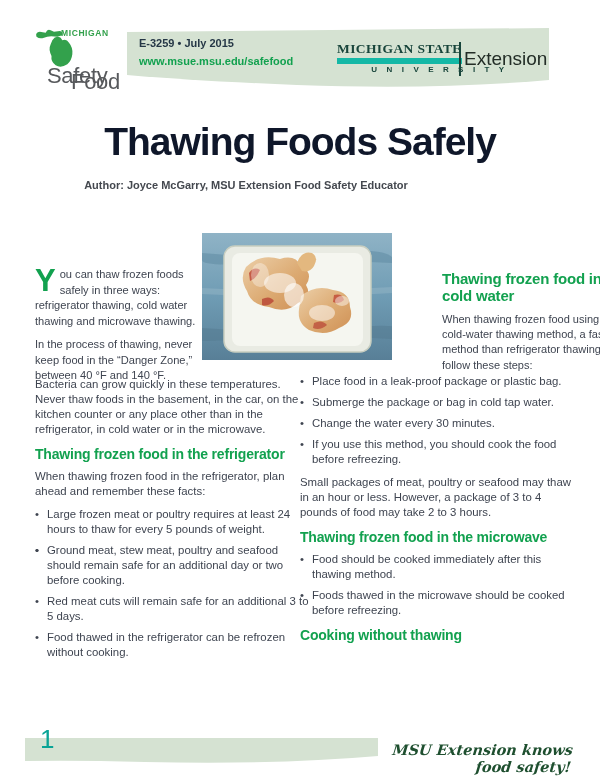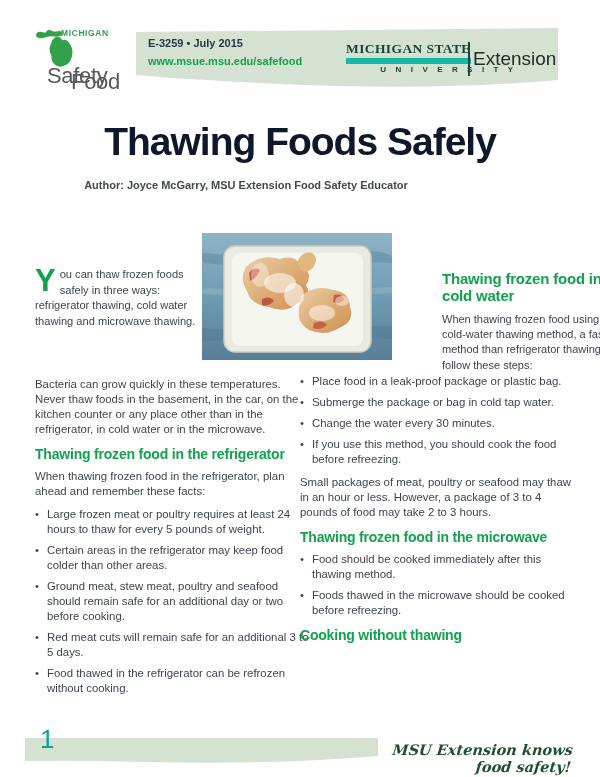--- a/index.html
+++ b/index.html
@@ -11,21 +11,21 @@
   .abs{position:absolute;}
 
   
   .logo{left:34px;top:20px;width:116px;height:78px;}
   .logo .state{position:absolute;left:0;top:3px;}
   .logo .region{position:absolute;left:27px;top:8px;font-size:8.5px;font-weight:bold;
     letter-spacing:.6px;color:#33a14c;}
   .logo .word1{position:absolute;left:37px;top:25px;font-size:22px;color:#57595c;letter-spacing:-.3px;margin-top:24px;}
   .logo .word2{position:absolute;left:13px;top:43px;font-size:22px;color:#57595c;letter-spacing:-.3px;}
 
-  .hband{left:136px;top:28px;width:422px;height:62px;}
+  .hband{left:127px;top:28px;width:422px;height:62px;}
   .hband svg{position:absolute;left:0;top:0;}
   .hband .docnum{position:absolute;left:12px;top:9px;font-size:11px;font-weight:bold;color:#253746;}
   .hband .url{position:absolute;left:12px;top:27px;font-size:11px;font-weight:bold;color:#12a14f;cursor:pointer;}
   .msu{position:absolute;left:210px;top:11px;width:205px;height:44px;color:#18453b;}
   .msu .l1{font-size:13.5px;font-weight:bold;letter-spacing:.4px;border-bottom:6px solid #14b8a6;
     display:inline-block;padding-bottom:1px;font-family:"Liberation Serif",serif;}
   .msu .l2{font-size:8px;font-weight:bold;letter-spacing:3.6px;margin-top:1px;text-align:center;}
   .msu .div{position:absolute;left:122px;top:3px;border-left:2.5px solid #18453b;
     padding-left:3px;font-size:19px;color:#232d27;height:34px;line-height:34px;}
 
@@ -123,29 +123,30 @@
     <ellipse cx="120" cy="80" rx="13" ry="8" fill="#ffffff" opacity=".5"></ellipse>
     <ellipse cx="58" cy="42" rx="9" ry="12" fill="#ffffff" opacity=".35"></ellipse>
     <ellipse cx="140" cy="68" rx="7" ry="5" fill="#ffffff" opacity=".45"></ellipse>
   </svg>
 </div>
 
 <div class="abs left-intro col">
   <div class="p1">
     <span class="dropcap">Y</span><span>ou can thaw frozen foods safely in three ways: refrigerator thawing, cold water thawing and microwave thawing.</span>
   </div>
+  <div class="p2">In the process of thawing, never keep food in the “Danger Zone,” between 40 °F and 140 °F.</div>
 </div>
 
 <div class="abs left-main col">
   <div class="para">Bacteria can grow quickly in these temperatures. Never thaw foods in the basement, in the car, on the kitchen counter or any place other than in the refrigerator, in cold water or in the microwave.</div>
   <div class="gh">Thawing frozen food in the refrigerator</div>
   <div class="para">When thawing frozen food in the refrigerator, plan ahead and remember these facts:</div>
   <div class="bullets">
     <div class="bullet"><span class="dot">•</span><span>Large frozen meat or poultry requires at least 24 hours to thaw for every 5 pounds of weight.</span></div>
-    <div class="bullet"><span class="dot">•</span><span>Certain areas in the refrigerator may keep food colder than other areas.</span></div>
+    <div class="bullet"><span class="dot">•</span></div>
     <div class="bullet"><span class="dot">•</span><span>Ground meat, stew meat, poultry and seafood should remain safe for an additional day or two before cooking.</span></div>
     <div class="bullet"><span class="dot">•</span><span>Red meat cuts will remain safe for an additional 3 to 5 days.</span></div>
     <div class="bullet"><span class="dot">•</span><span>Food thawed in the refrigerator can be refrozen without cooking.</span></div>
   </div>
 </div>
 
 <div class="abs right-top">
   <div class="gh wrap">Thawing frozen food in cold water</div>
   <div class="para">When thawing frozen food using the cold-water thawing method, a faster method than refrigerator thawing, follow these steps:</div>
 </div>

